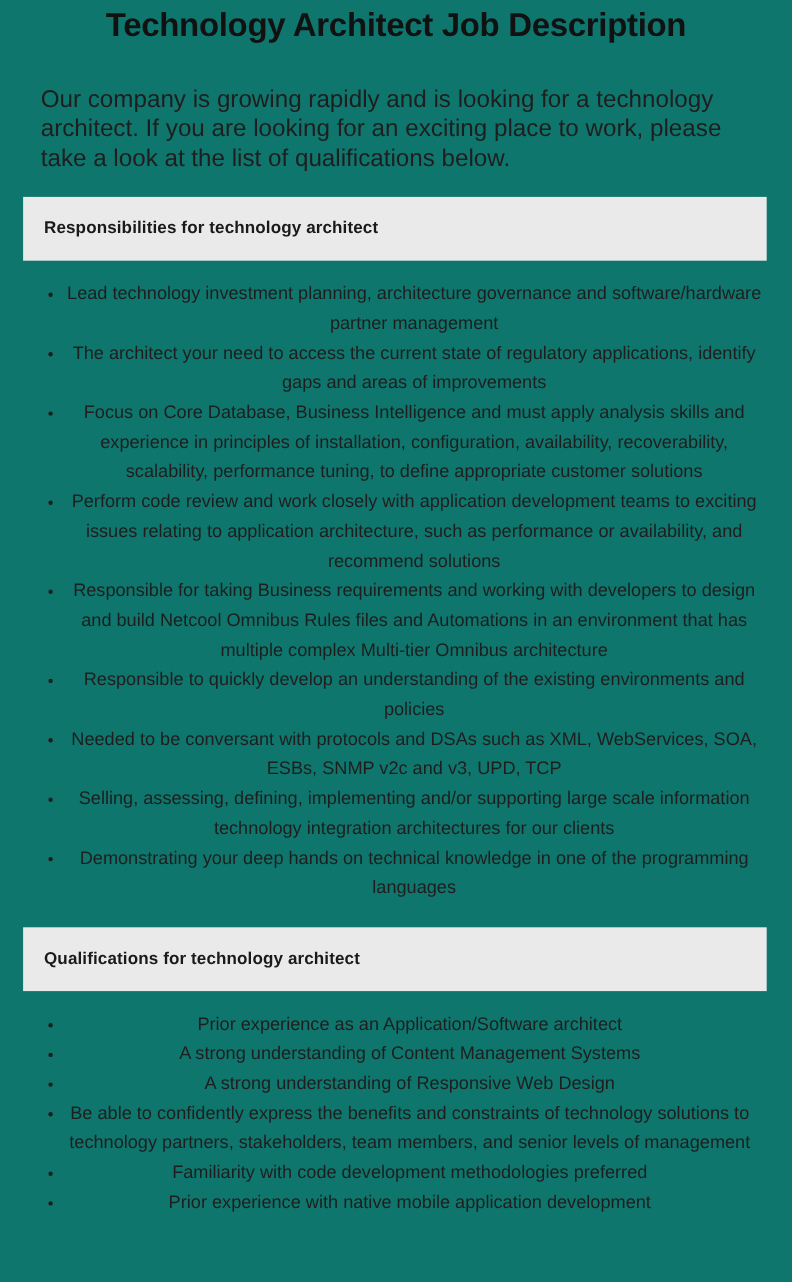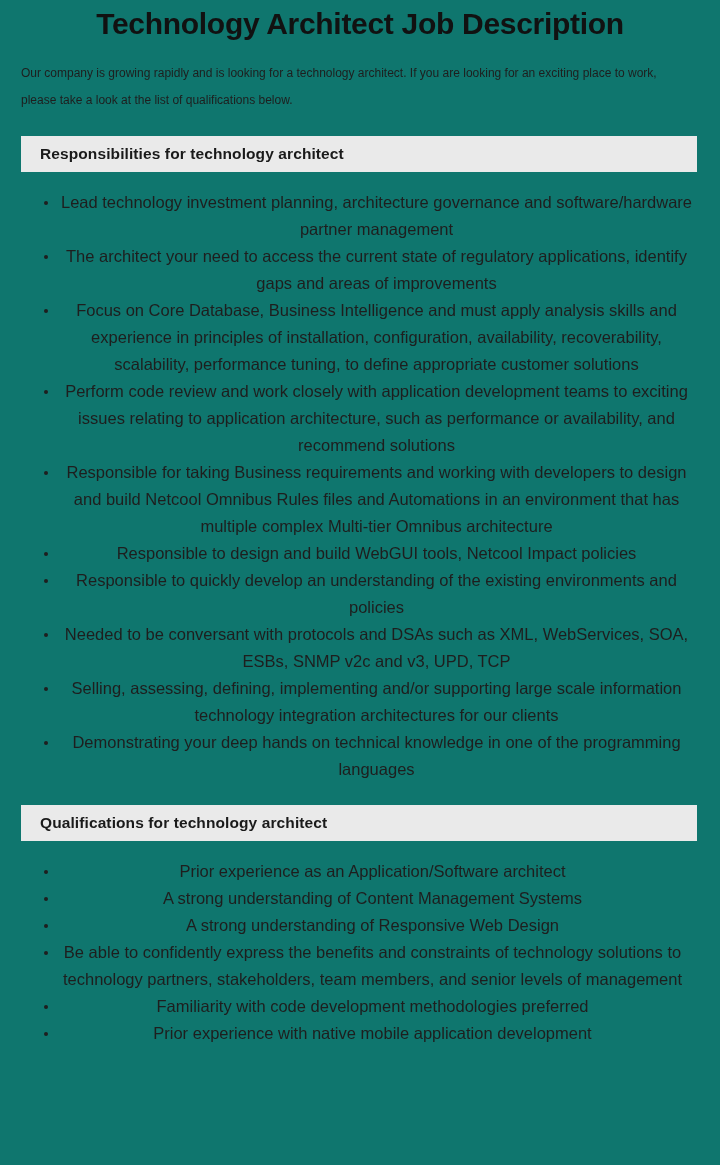--- a/index.html
+++ b/index.html
@@ -26,34 +26,34 @@
     font-size: 30px;
     font-weight: bold;
     text-align: center;
     letter-spacing: -0.3px;
     color: #111111;
     margin: 0;
     padding: 4px 20px 0 20px;
     line-height: 40px;
   }
   .intro {
-    margin: 0;
+    margin: 16px;
     padding: 16px 33px 0 21px;
-    font-size: 12px;
+    font-size: 22px;
     line-height: 27px;
     color: #1e1e1e;
   }
   .section {
     margin: 0;
     padding: 0;
   }
   .section-header {
     margin: 22px 23px 0 21px;
     background: #eaeaea;
-    height: 36px;
+    height: 58px;
     display: flex;
     align-items: center;
     padding: 0 0 0 19px;
     box-sizing: border-box;
   }
   .section-header-label {
     font-size: 15.5px;
     font-weight: bold;
     color: #1a1a1a;
     letter-spacing: 0.1px;
@@ -97,21 +97,20 @@
   <div class="section section-responsibilities">
     <div class="section-header">
       <span class="section-header-label">Responsibilities for technology architect</span>
     </div>
     <ul class="bullets">
       <li>Lead technology investment planning, architecture governance and software/hardware partner management</li>
       <li>The architect your need to access the current state of regulatory applications, identify gaps and areas of improvements</li>
       <li>Focus on Core Database, Business Intelligence and must apply analysis skills and experience in principles of installation, configuration, availability, recoverability, scalability, performance tuning, to define appropriate customer solutions</li>
       <li>Perform code review and work closely with application development teams to exciting issues relating to application architecture, such as performance or availability, and recommend solutions</li>
       <li>Responsible for taking Business requirements and working with developers to design and build Netcool Omnibus Rules files and Automations in an environment that has multiple complex Multi-tier Omnibus architecture</li>
-      <li>Responsible to design and build WebGUI tools, Netcool Impact policies</li>
       <li>Responsible to quickly develop an understanding of the existing environments and policies</li>
       <li>Needed to be conversant with protocols and DSAs such as XML, WebServices, SOA, ESBs, SNMP v2c and v3, UPD, TCP</li>
       <li>Selling, assessing, defining, implementing and/or supporting large scale information technology integration architectures for our clients</li>
       <li>Demonstrating your deep hands on technical knowledge in one of the programming languages</li>
     </ul>
   </div>
 
   <div class="section section-qualifications">
     <div class="section-header">
       <span class="section-header-label">Qualifications for technology architect</span>

